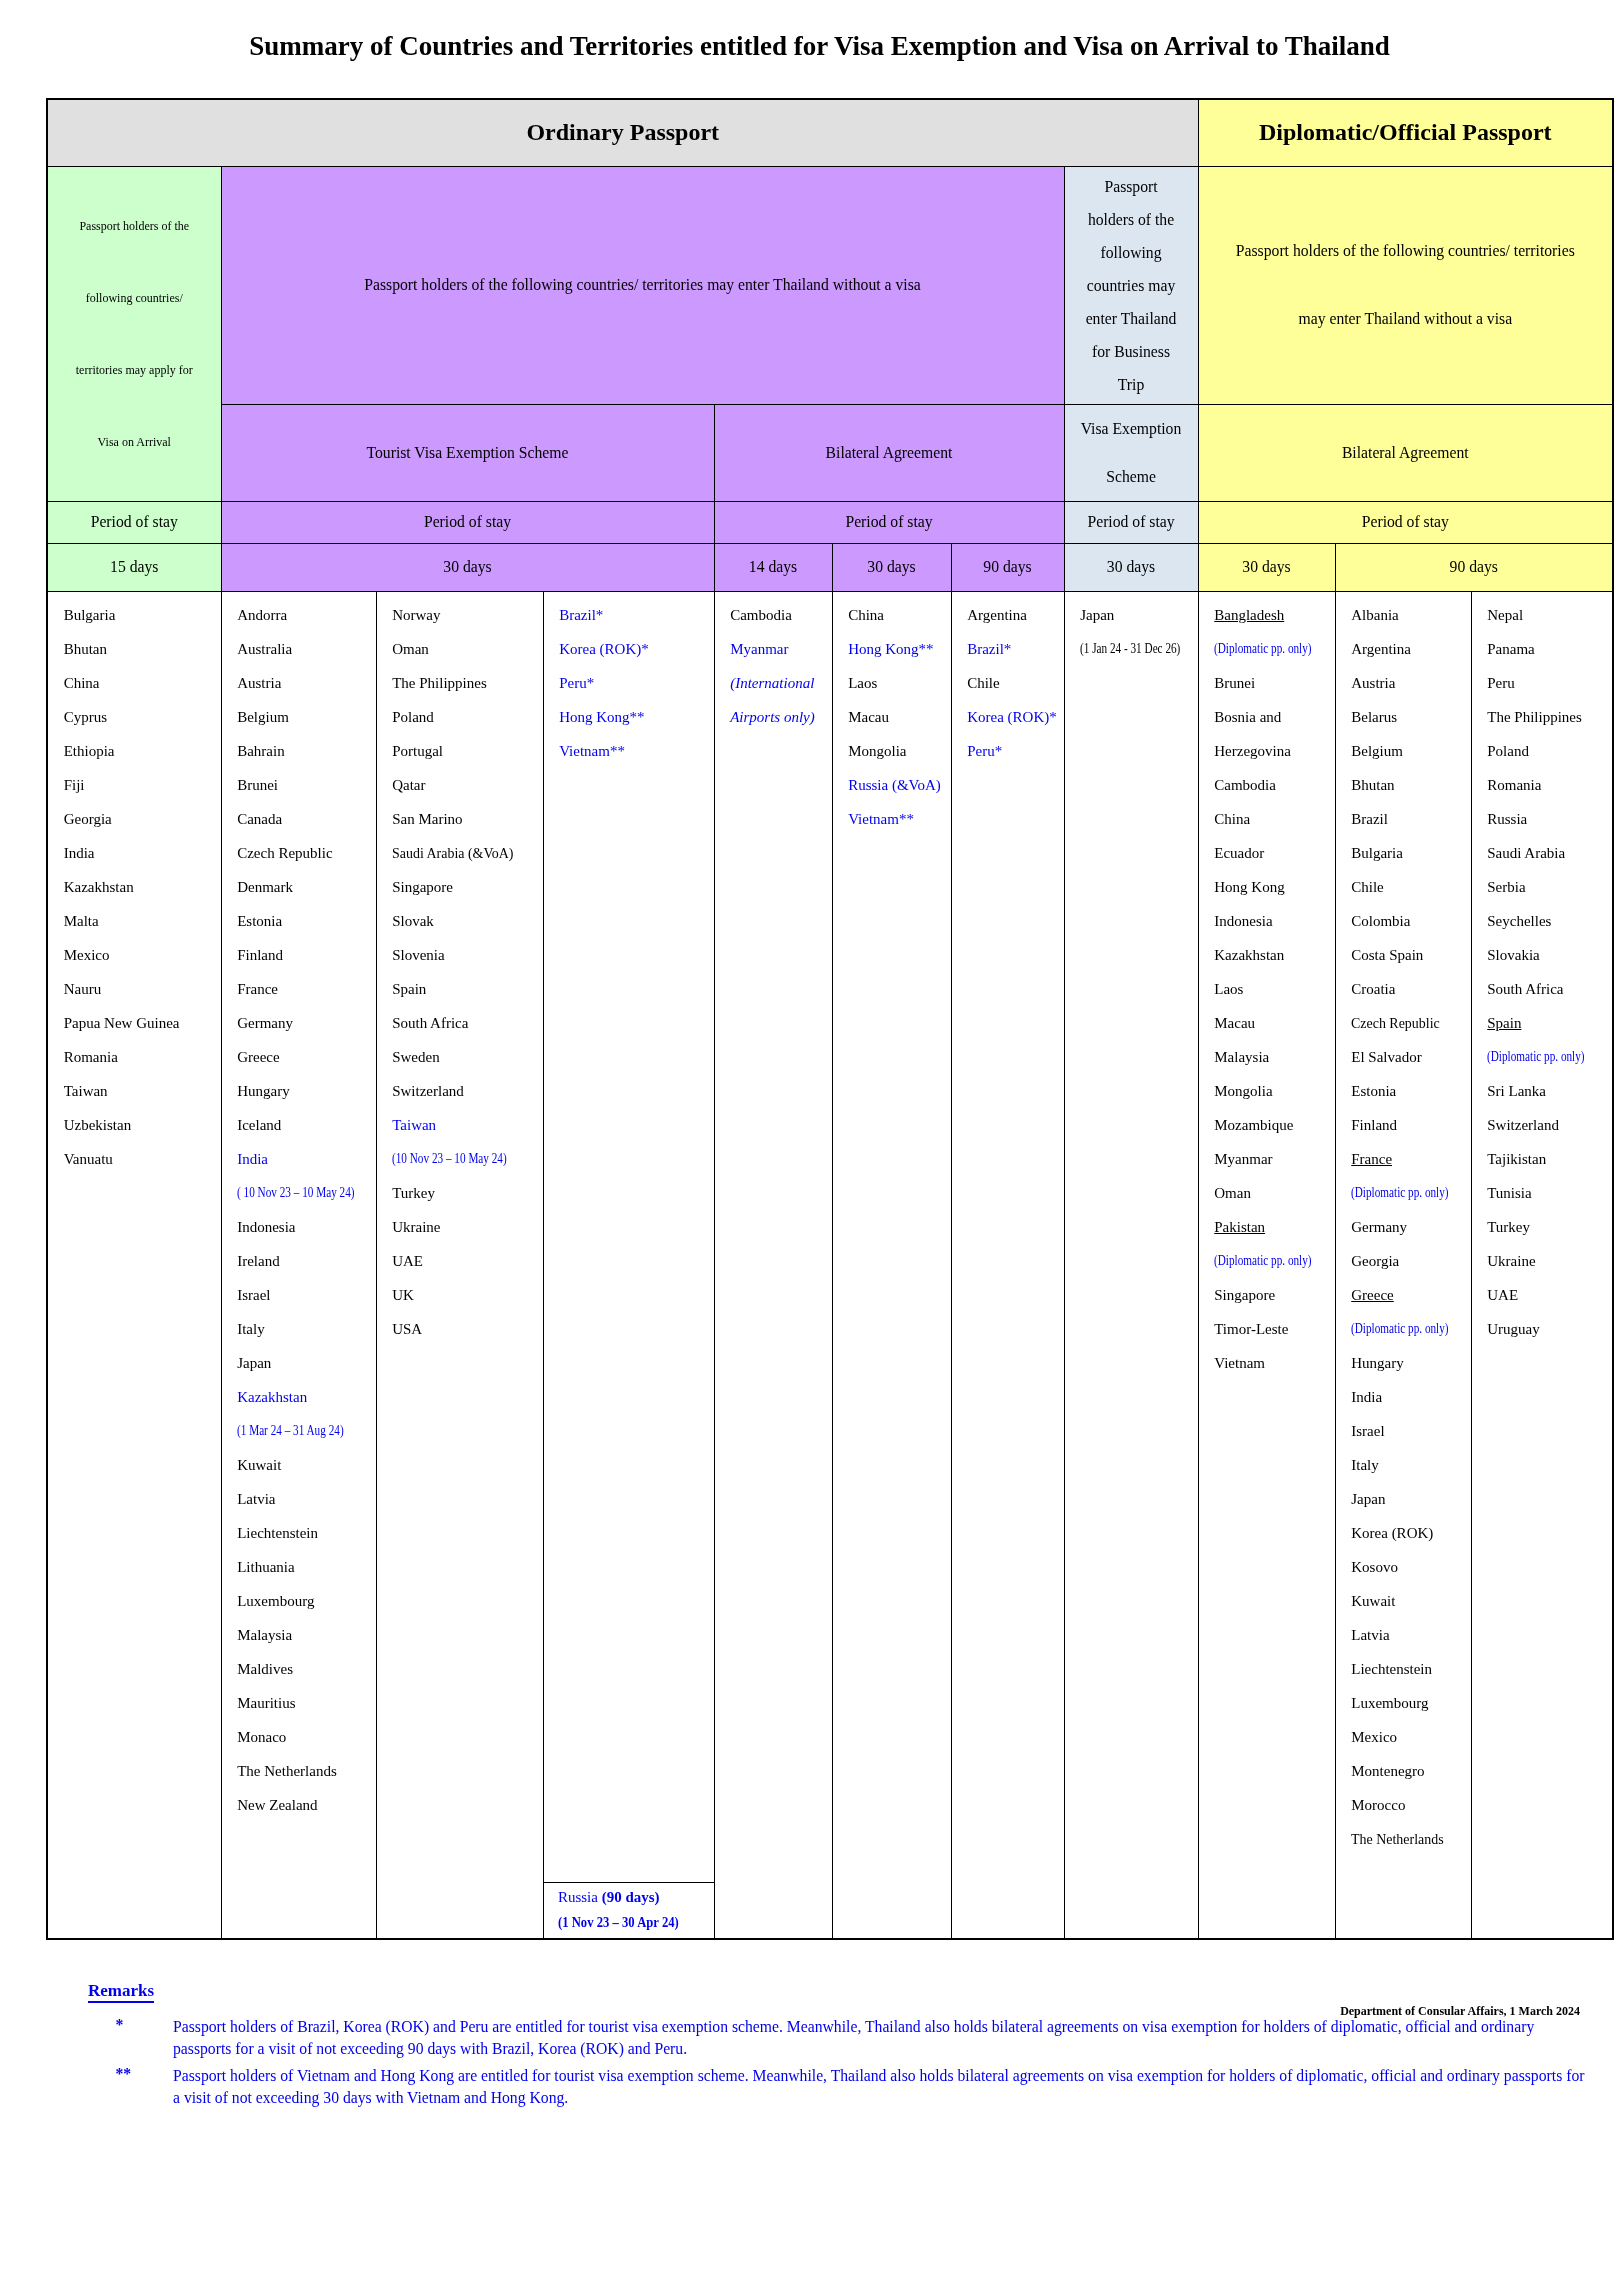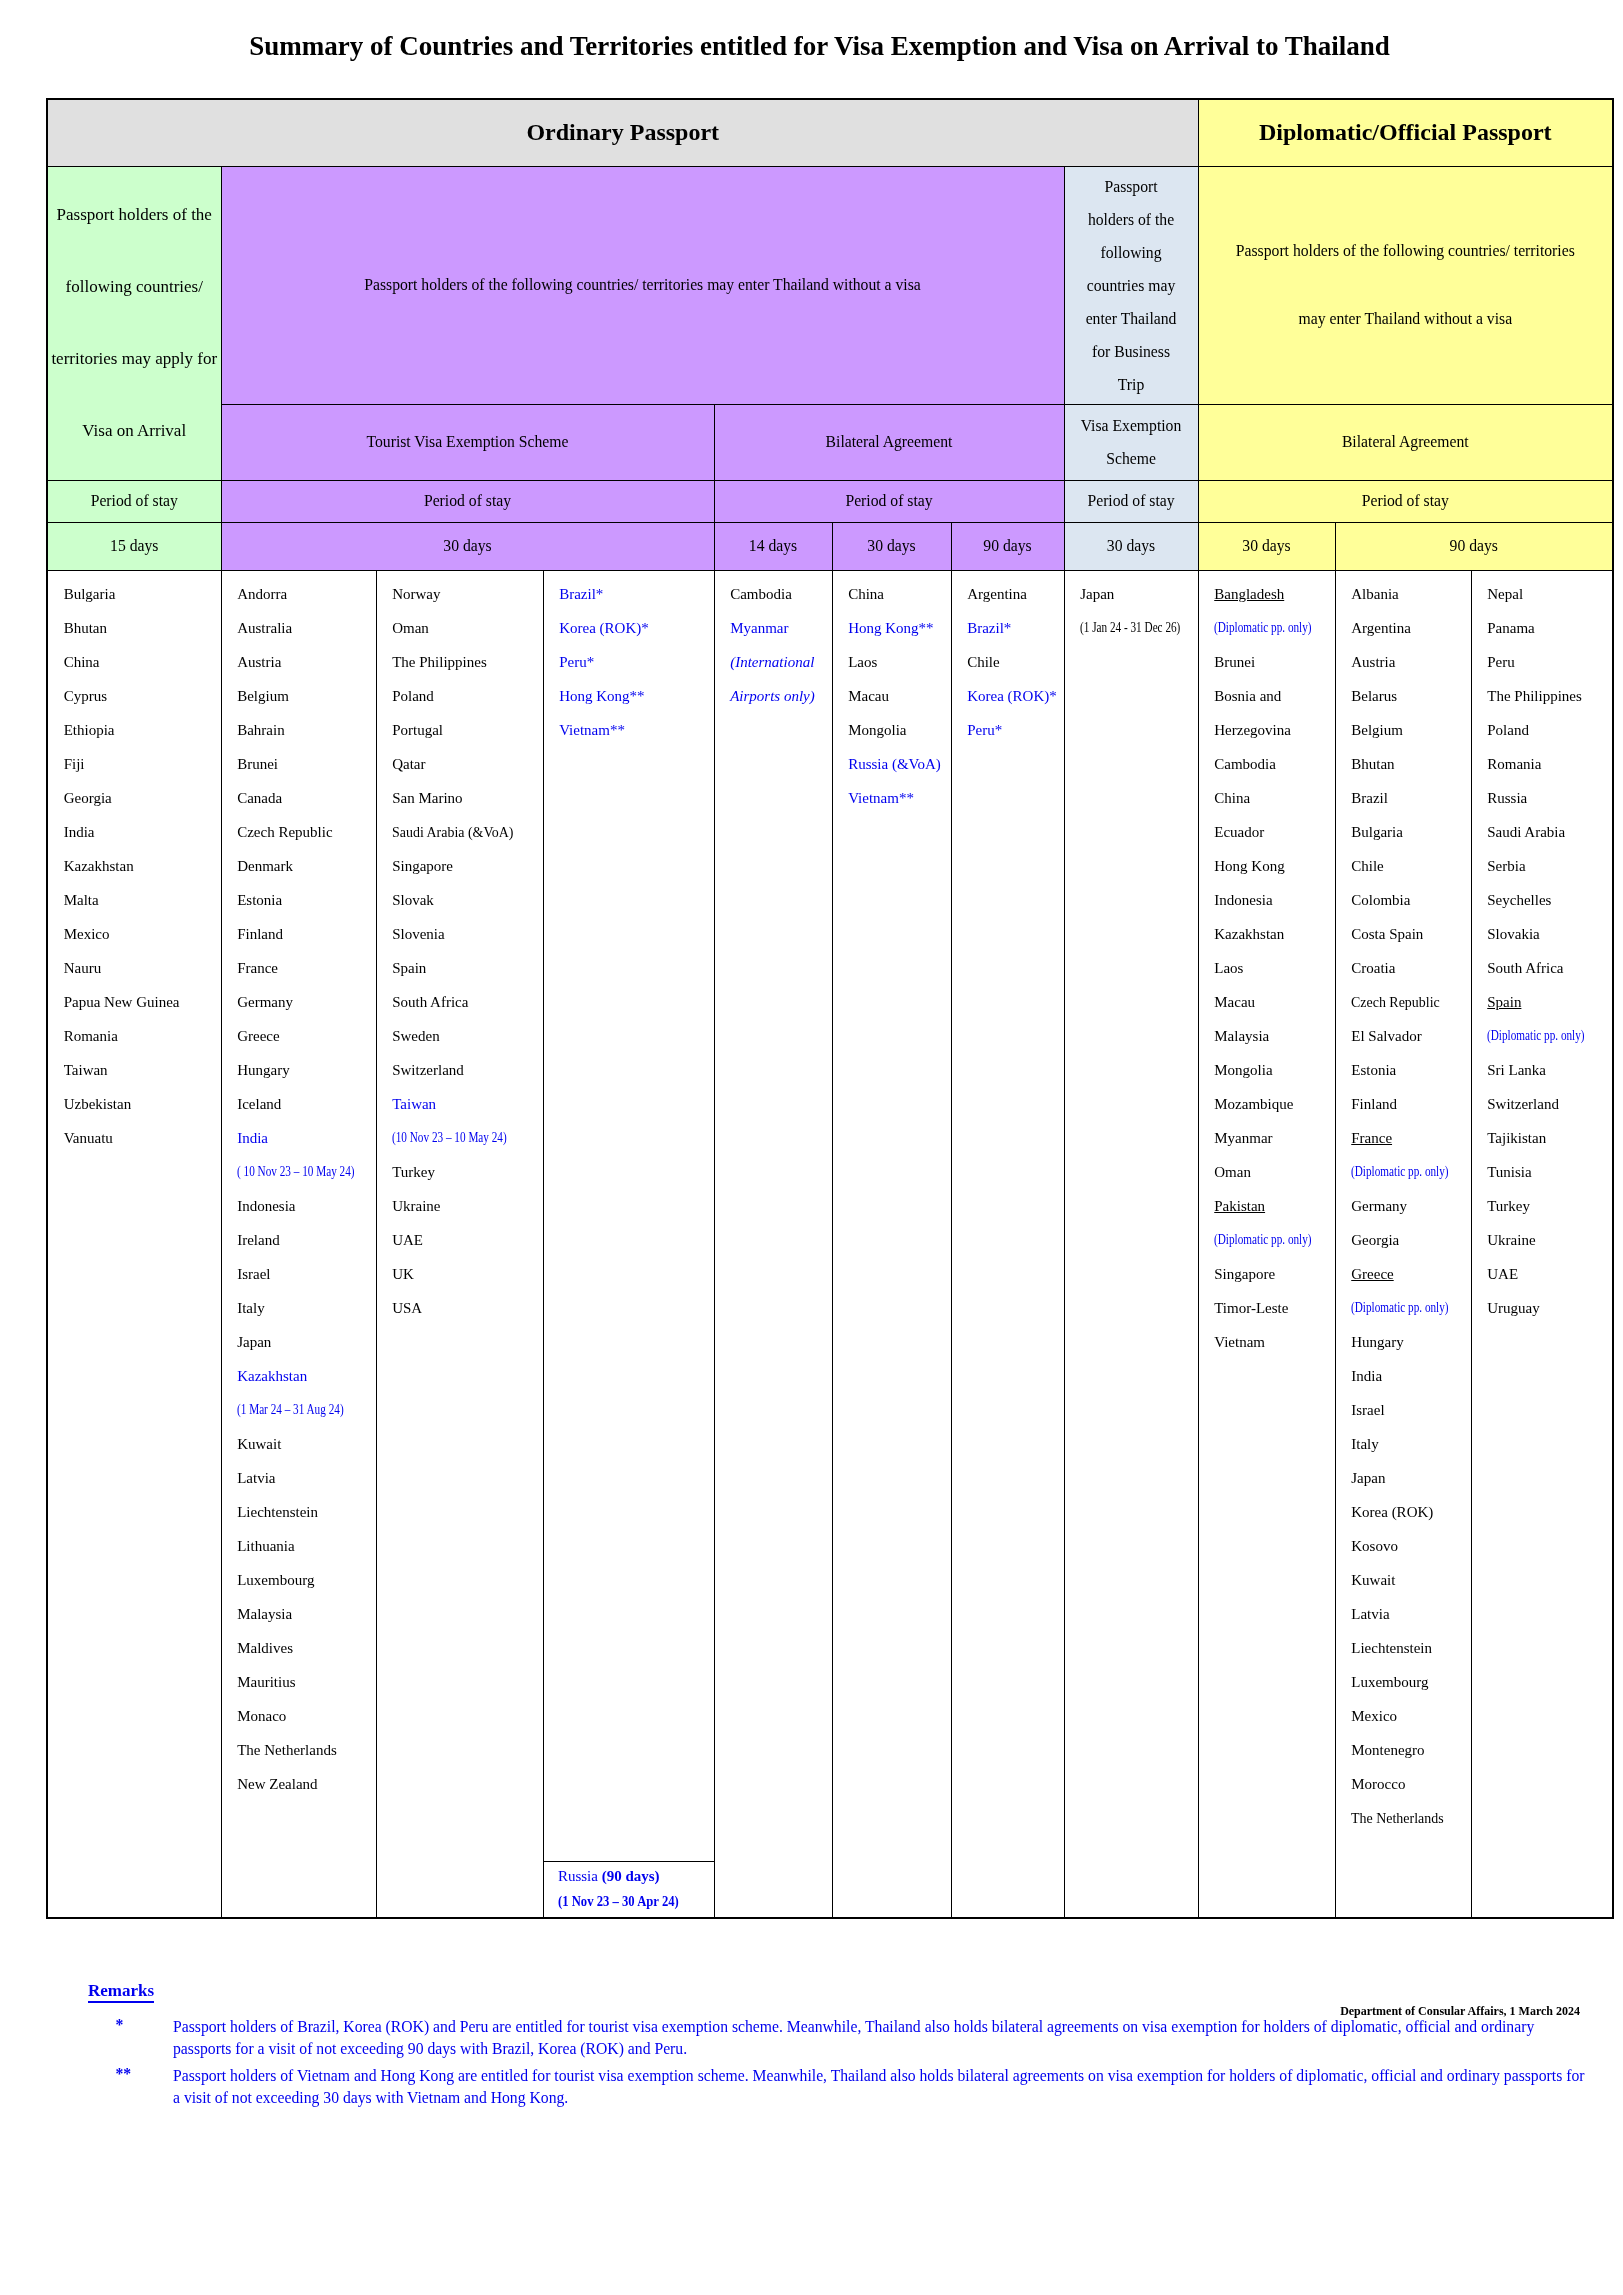--- a/index.html
+++ b/index.html
@@ -10,25 +10,25 @@
   table{border-collapse:collapse;table-layout:fixed;width:1567px;border:2px solid #000;}
   td{border:1.3px solid #000;padding:0;overflow:hidden;}
   .hdr{text-align:center;vertical-align:middle;font-size:15.7px;}
   .h1{font-size:24px;font-weight:bold;}
   .gray{background:#e0e0e0;}
   .green{background:#ccffcc;}
   .purple{background:#cc99ff;}
   .lblue{background:#dce6f1;}
   .yellow{background:#ffff99;}
   .pre{white-space:pre-line;}
-  .desc-green{line-height:72px;font-size:17px;}
+  .desc-green{line-height:72px;font-size:12px;}
   .desc-purple{font-size:15.7px;}
   .desc-biz{line-height:33px;font-size:15.7px;}
   .desc-yellow{line-height:68px;font-size:15.7px;}
-  .twoline{line-height:33px;}
+  .twoline{line-height:48px;}
   .list{vertical-align:top;background:#fff;padding:6.5px 3.9px 0 15.7px;font-size:15px;text-align:left;}
   .entry{line-height:34px;}
   .blue{color:#0000ee;}
   .un{text-decoration:underline;}
   .it{font-style:italic;}
   .sub{font-size:13.7px;white-space:nowrap;transform:scaleX(0.82);transform-origin:0 50%;}
   .fit{white-space:nowrap;transform:scaleX(0.93);transform-origin:0 50%;}
   .russia{vertical-align:top;background:#fff;padding:2.6px 0 0 14.4px;font-size:15px;line-height:25px;color:#0000ee;}
   .bold{font-weight:bold;}
   .rdate{display:inline-block;font-weight:bold;font-size:14.4px;transform:scaleX(0.88);transform-origin:0 50%;white-space:nowrap;}

